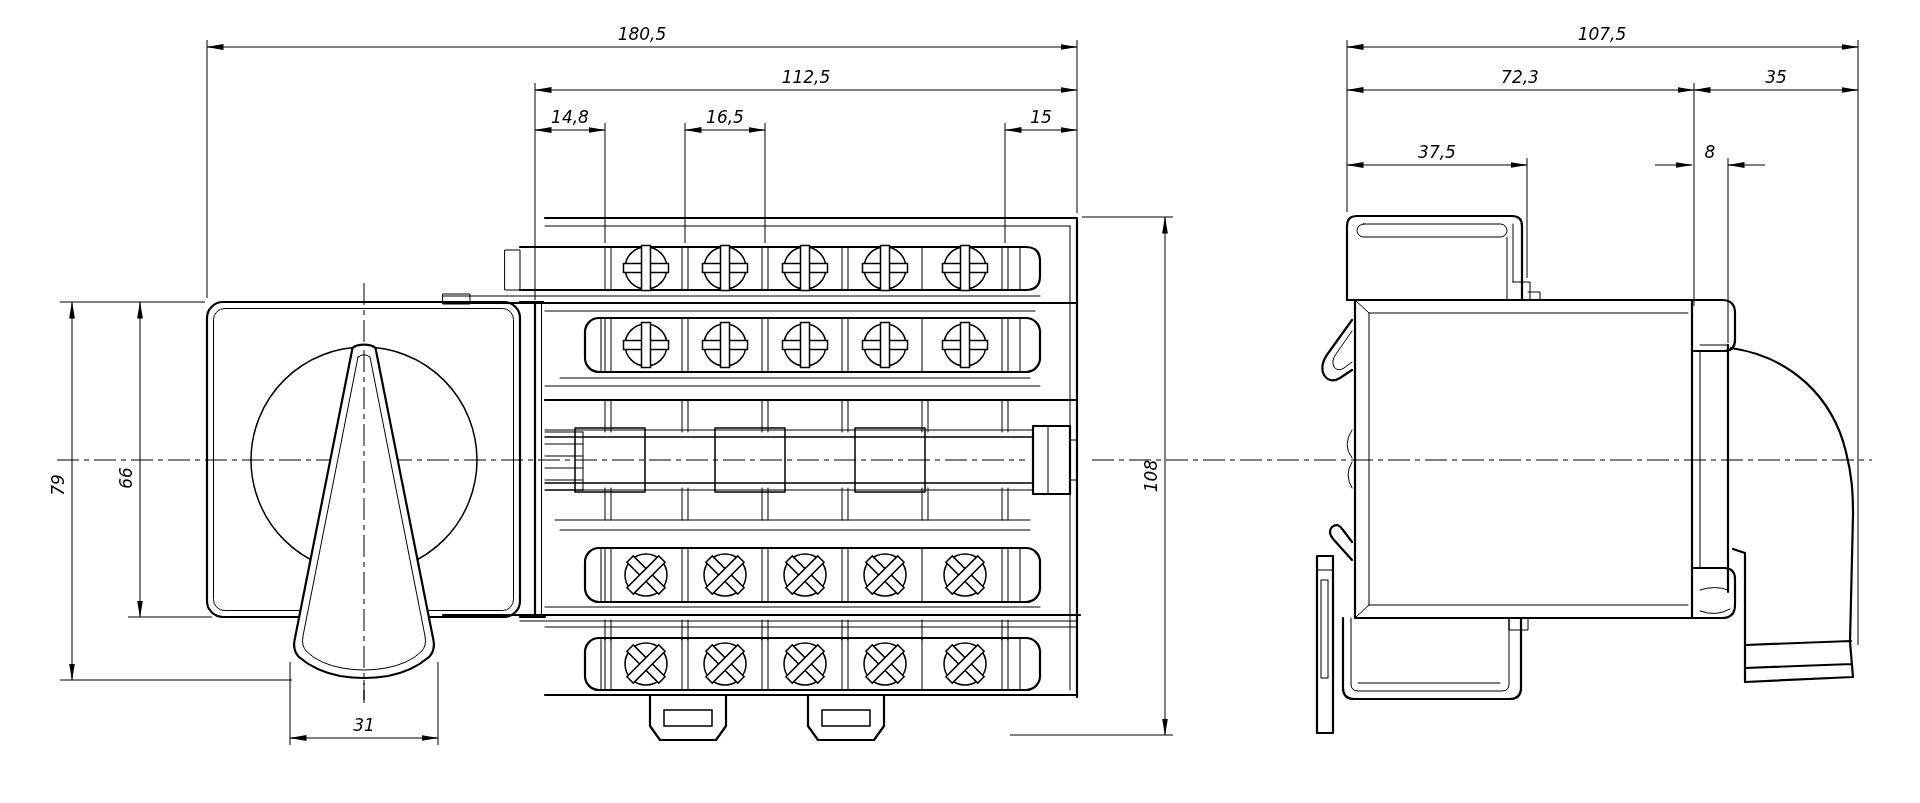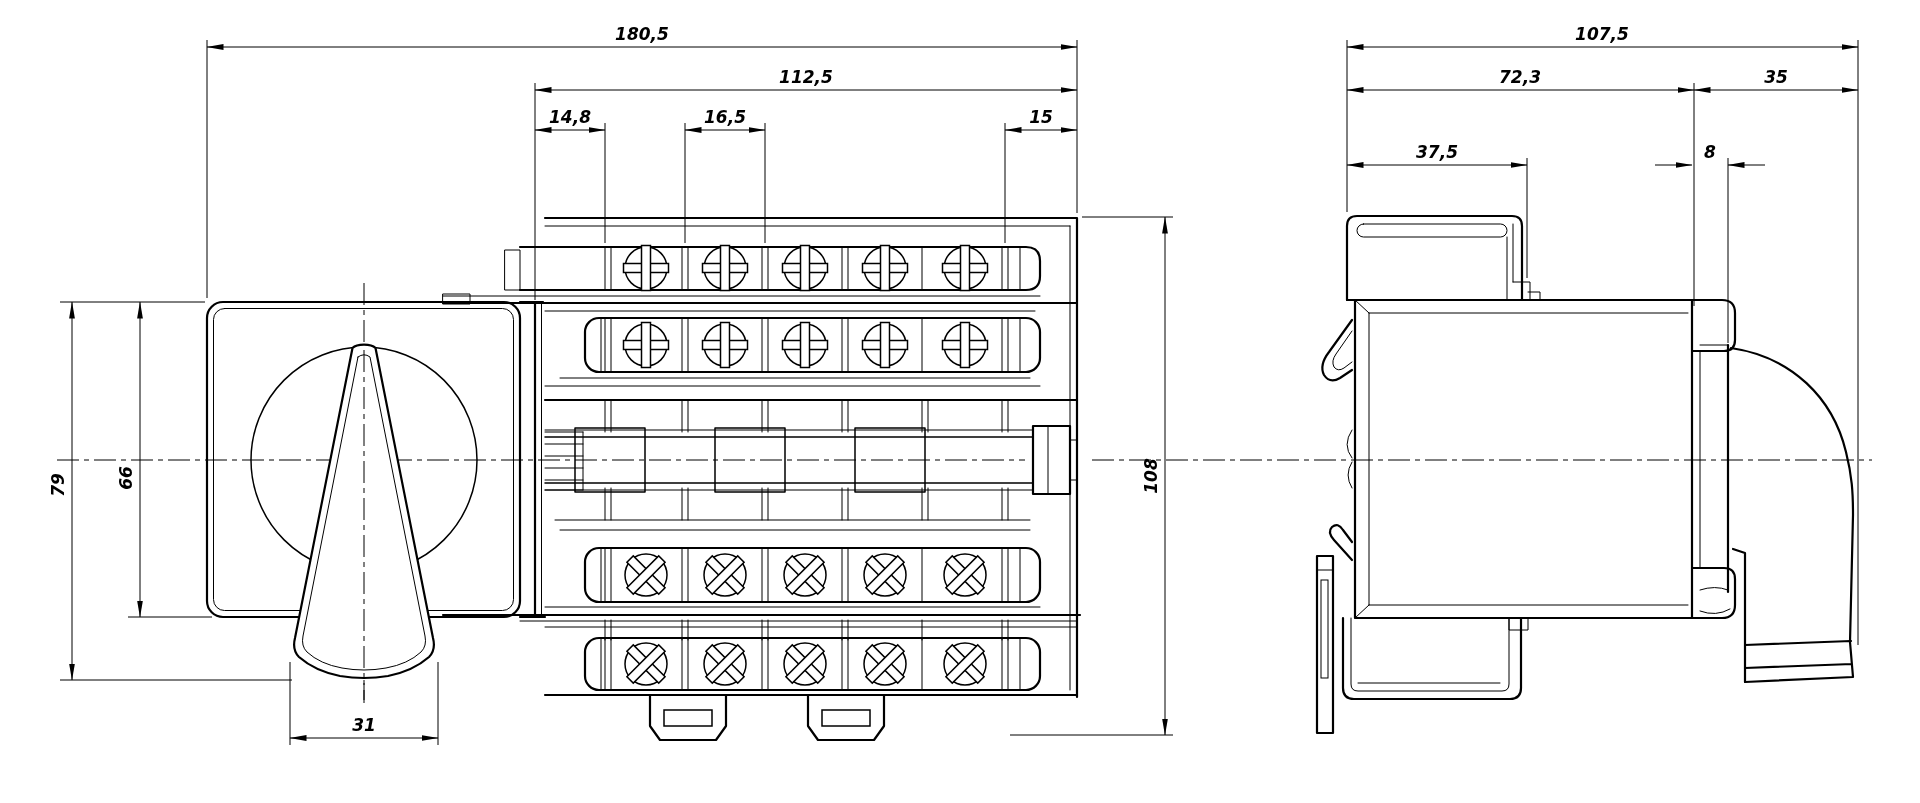--- a/index.html
+++ b/index.html
@@ -1,16 +1,16 @@
 <!DOCTYPE html>
 <html><head>
 <meta charset="utf-8">
 <style>
   html,body{margin:0;padding:0;background:#ffffff;}
-  .stage{width:1920px;height:803px;background:#ffffff;overflow:hidden;position:relative;font-weight:bold;}
+  .stage{width:1920px;height:803px;background:#ffffff;overflow:hidden;position:relative;}
   svg{display:block;}
   .o  {fill:none;stroke:#000;stroke-width:2.2;stroke-linecap:round;stroke-linejoin:round;}
   .ob {fill:#fff;stroke:#000;stroke-width:2.2;stroke-linejoin:round;}
   .m  {fill:none;stroke:#000;stroke-width:1.5;stroke-linecap:round;}
   .t  {fill:none;stroke:#000;stroke-width:1;stroke-linecap:round;}
   .dim{fill:none;stroke:#000;stroke-width:1;}
   .cl {fill:none;stroke:#000;stroke-width:1;stroke-dasharray:22 5 5 5;}
   .scr{fill:#fff;stroke:#000;stroke-width:1.5;}
   text{font-family:"DejaVu Sans","Liberation Sans",sans-serif;font-style:italic;
        font-size:17px;fill:#000;text-anchor:middle;}

